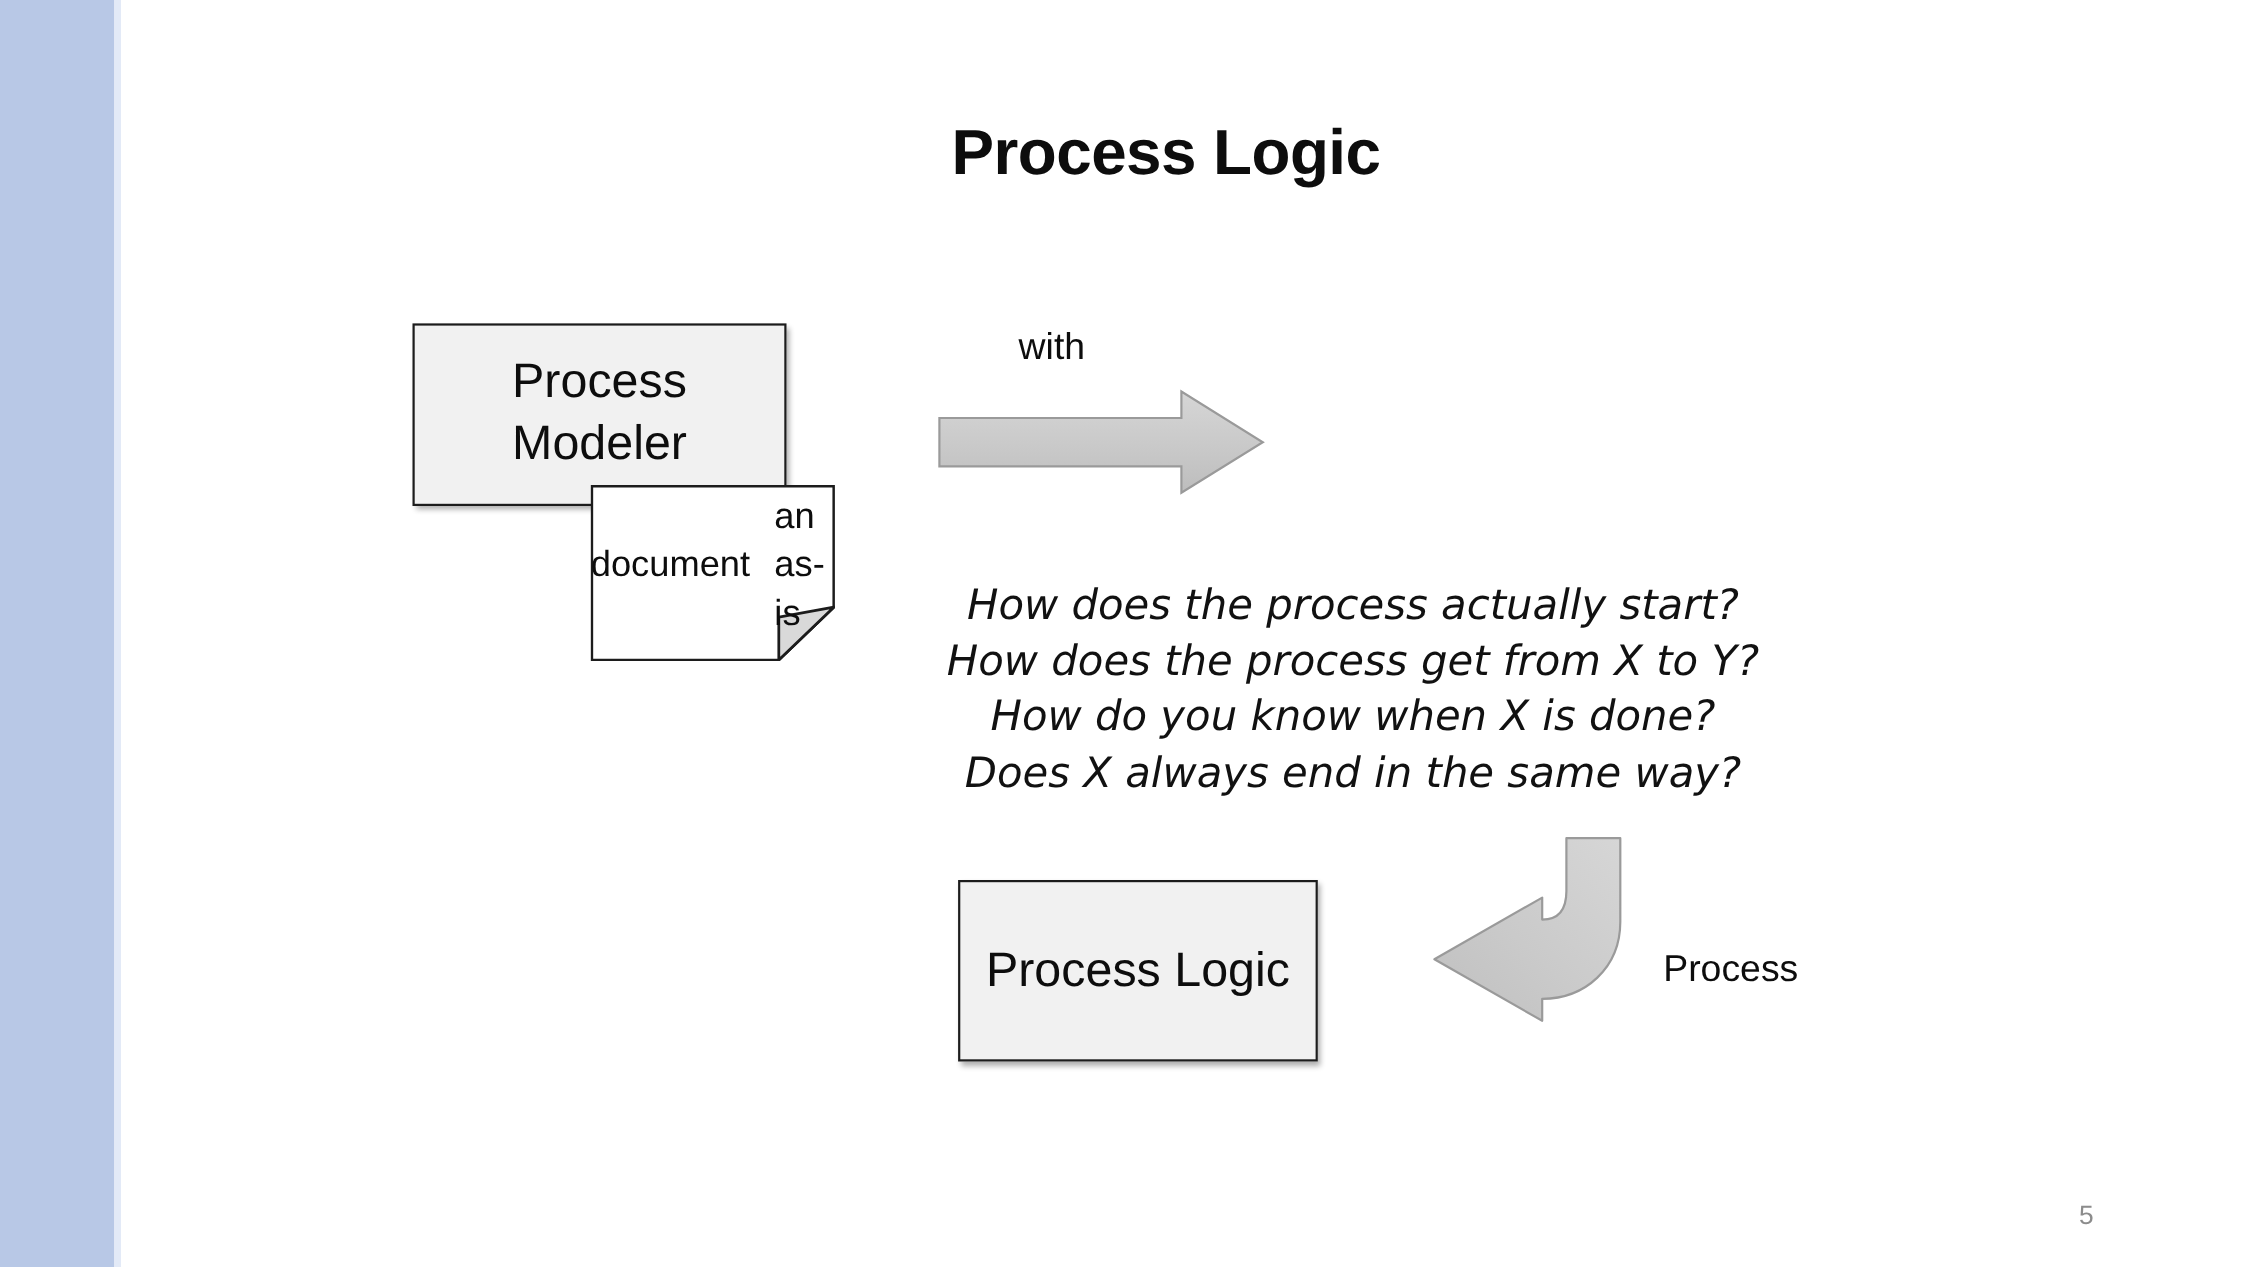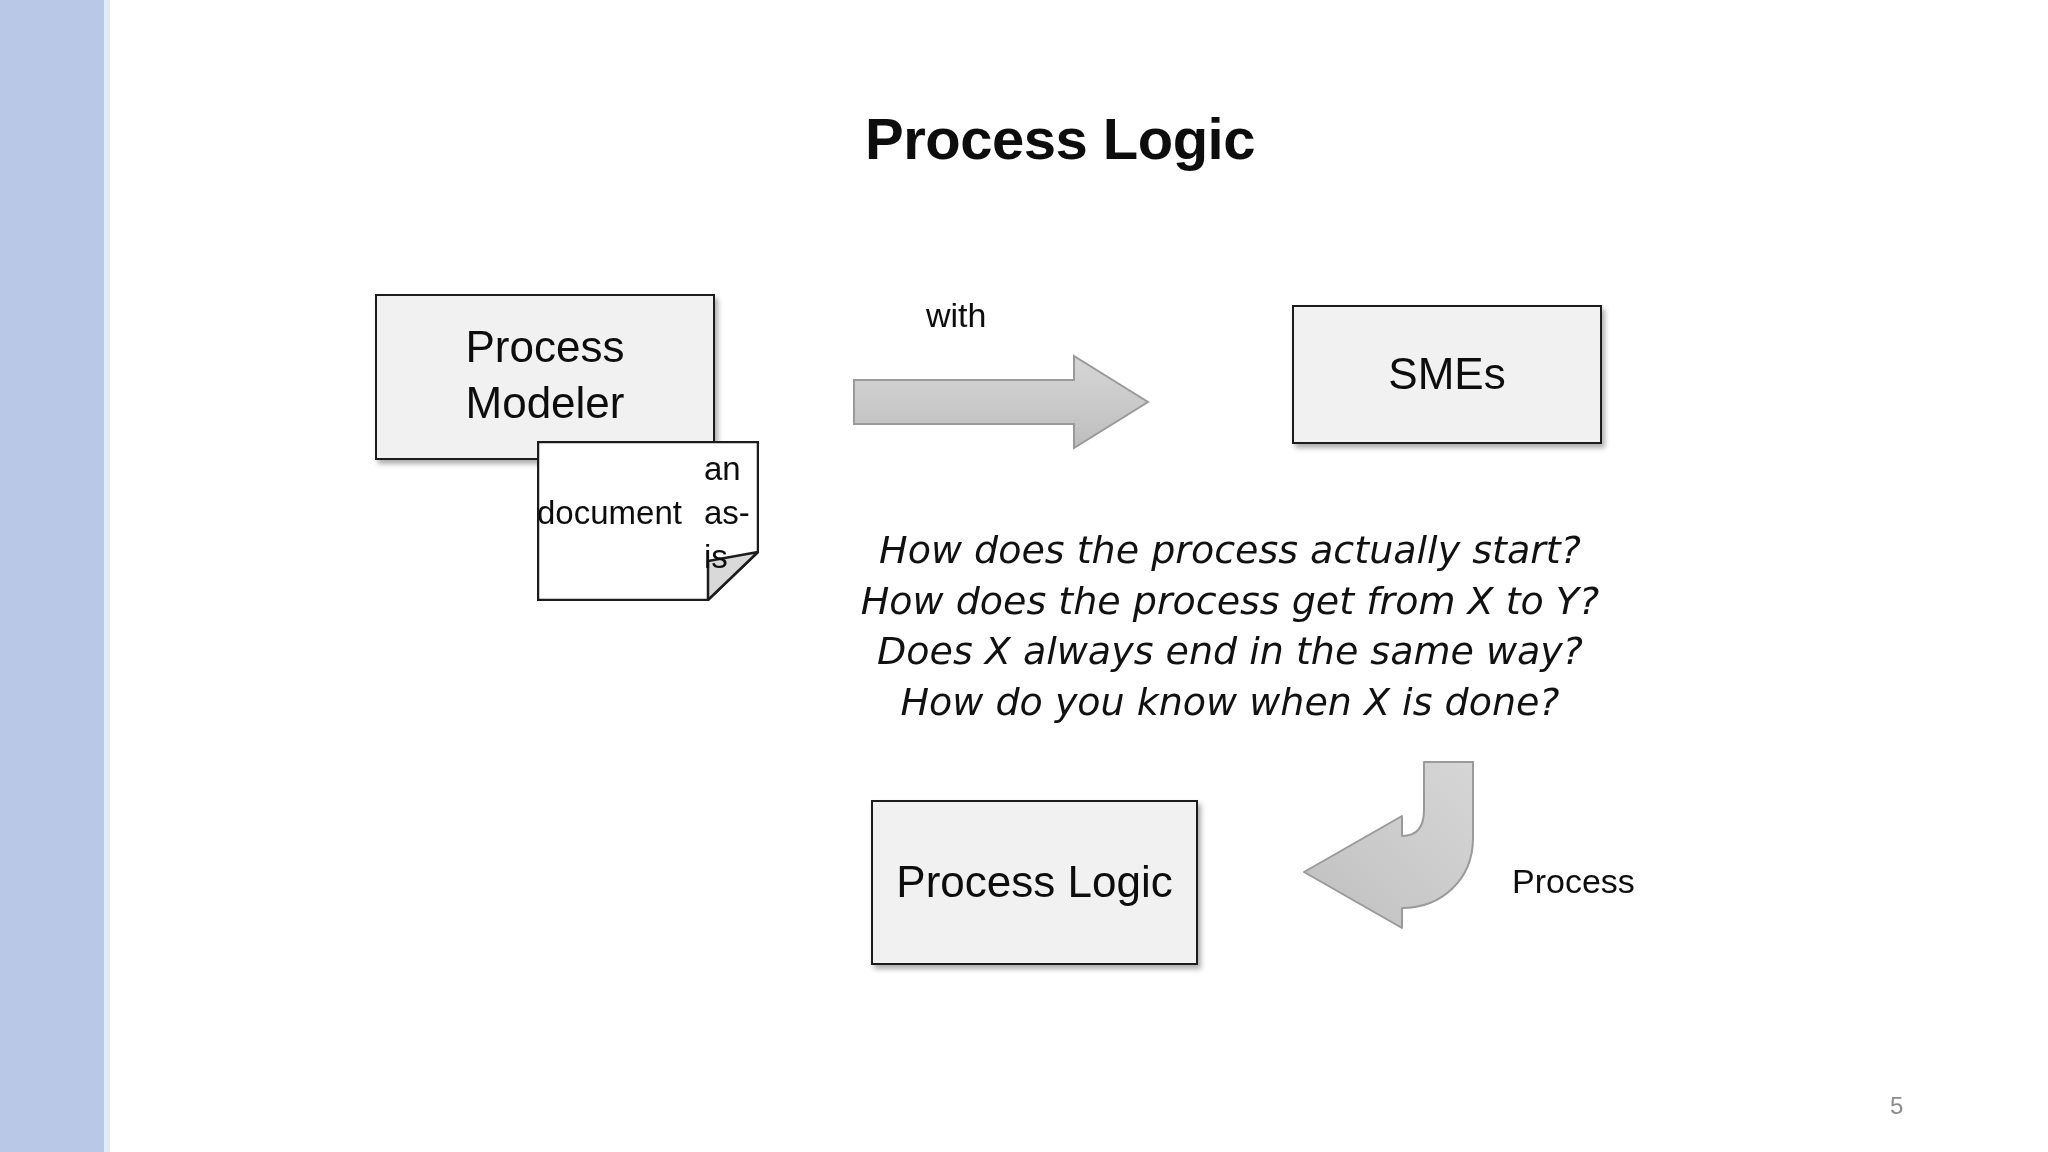--- a/index.html
+++ b/index.html
@@ -215,29 +215,26 @@
     <defs>
       <linearGradient id="grad-arrow-h" x1="0" y1="0" x2="0" y2="1">
         <stop offset="0%" stop-color="#d6d6d6"></stop>
         <stop offset="55%" stop-color="#c9c9c9"></stop>
         <stop offset="100%" stop-color="#bdbdbd"></stop>
       </linearGradient>
     </defs>
     <path d="M2,28 L222,28 L222,4 L296,50 L222,96 L222,72 L2,72 Z" fill="url(#grad-arrow-h)" stroke="#9a9a9a" stroke-width="2" stroke-linejoin="miter"></path>
   </svg>
 
-  <div class="shape-box" id="box-smes">
-    <div>SMEs</div>
-  </div>
 
   <div id="question-list">
     <div class="question-line">How does the process actually start?</div>
     <div class="question-line">How does the process get from X to Y?</div>
+    <div class="question-line">How do you know when X is done?</div>
     <div class="question-line">Does X always end in the same way?</div>
-    <div class="question-line">How do you know when X is done?</div>
   </div>
 
   <div class="shape-box" id="box-process-logic">
     <div>Process Logic</div>
   </div>
 
   <svg id="arrow-answers" viewBox="0 0 190 170">
     <defs>
       <linearGradient id="grad-arrow-bent" x1="1" y1="0" x2="0" y2="1">
         <stop offset="0%" stop-color="#d6d6d6"></stop>

